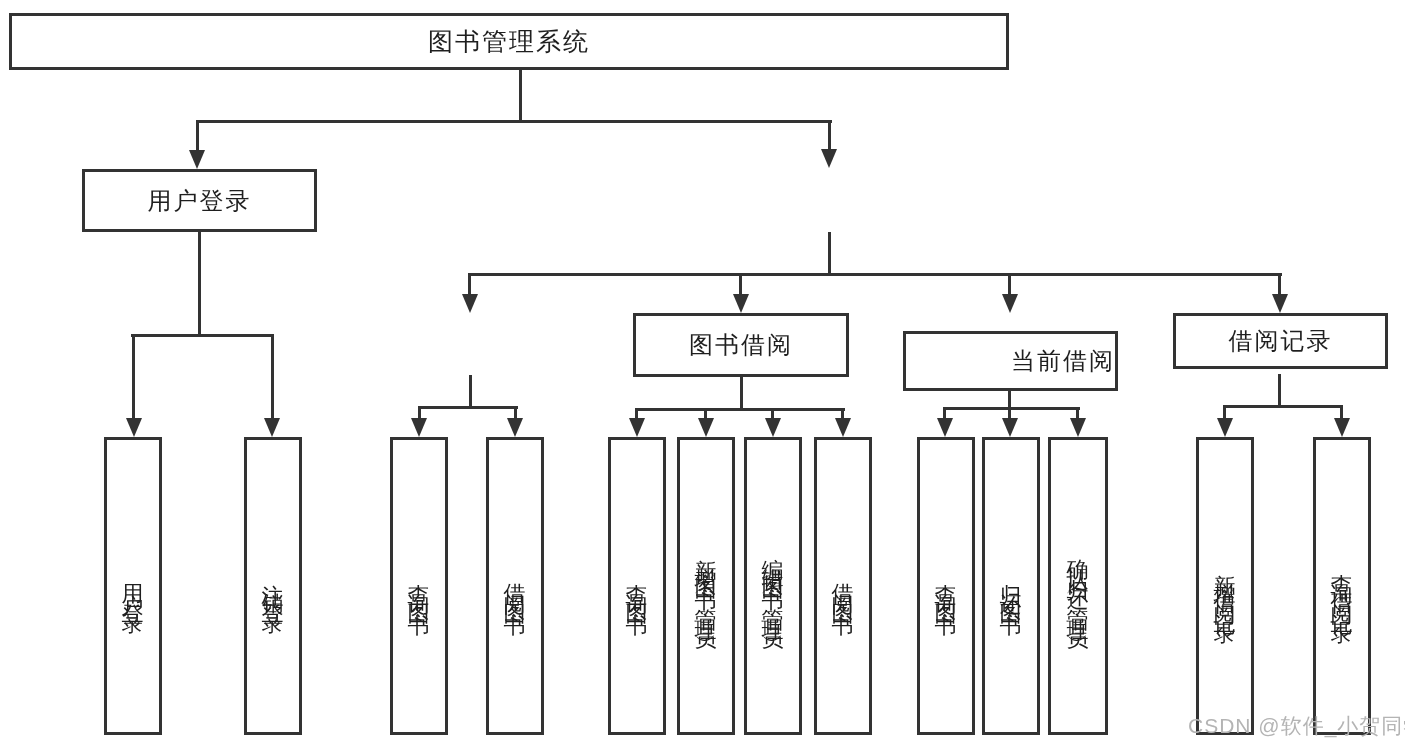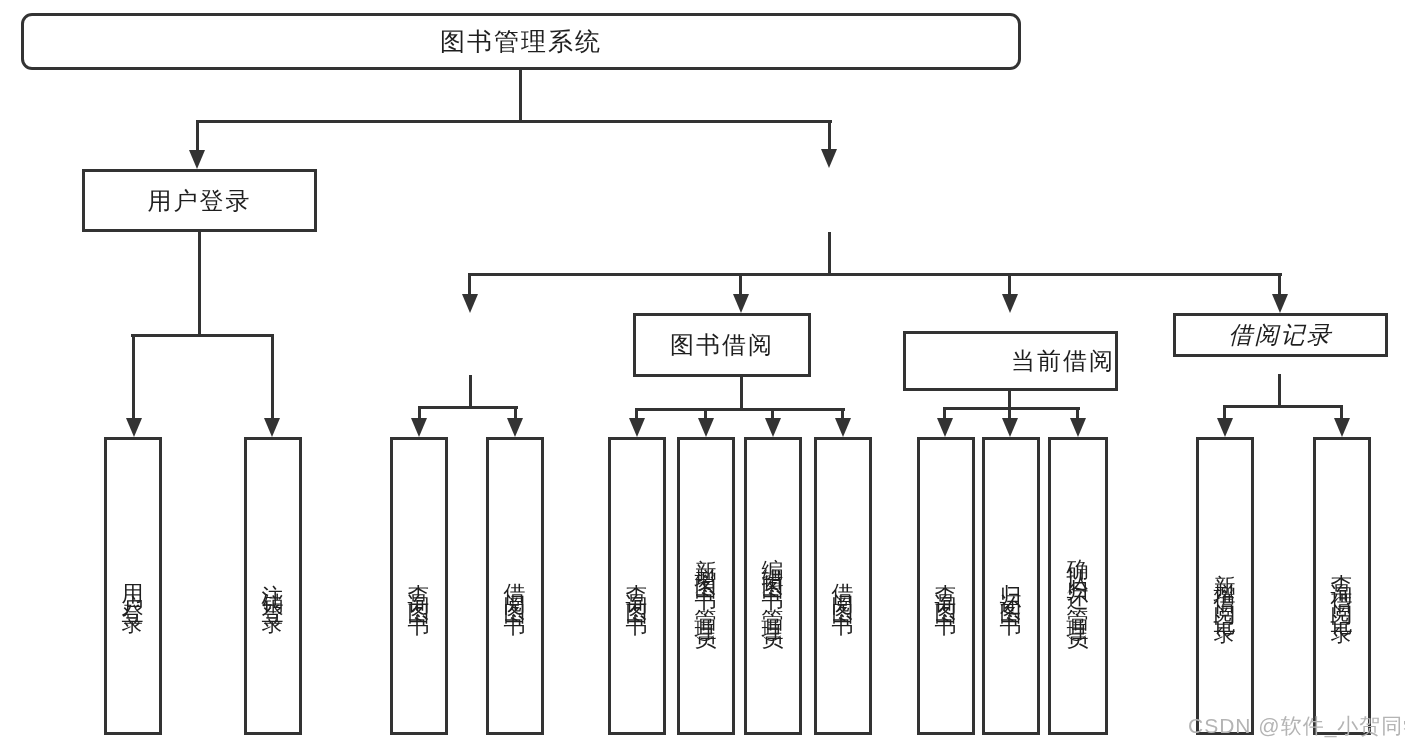--- a/index.html
+++ b/index.html
@@ -57,21 +57,21 @@
     color:#b4b4b4;
     z-index:5;
     white-space:nowrap;
   }
 </style>
 </head>
 <body>
 
 <div id="stage">
 
-  <div class="hnode root" style="left:21px;top:13px;width:1000px;height:57px;border-radius:11px;">
+  <div class="hnode root" style="left:9px;top:13px;width:1000px;height:57px;">
     <span>图书管理系统</span>
   </div>
 
   <div class="vline" style="left:519px;top:70px;height:50px;"></div>
   <div class="hline" style="left:196px;top:120px;width:636px;"></div>
   <div class="vline" style="left:196px;top:120px;height:33px;"></div>
   <div class="arrow" style="left:189px;top:150px;"></div>
   <div class="vline" style="left:828px;top:120px;height:32px;"></div>
   <div class="arrow" style="left:821px;top:149px;"></div>
 
@@ -90,27 +90,27 @@
   <div class="hline" style="left:468px;top:273px;width:814px;"></div>
   <div class="vline" style="left:468px;top:273px;height:25px;"></div>
   <div class="arrow" style="left:462px;top:294px;"></div>
   <div class="vline" style="left:739px;top:273px;height:25px;"></div>
   <div class="arrow" style="left:733px;top:294px;"></div>
   <div class="vline" style="left:1008px;top:273px;height:25px;"></div>
   <div class="arrow" style="left:1002px;top:294px;"></div>
   <div class="vline" style="left:1278px;top:273px;height:25px;"></div>
   <div class="arrow" style="left:1272px;top:294px;"></div>
 
-  <div class="hnode" style="left:633px;top:313px;width:178px;height:64px;">
+  <div class="hnode" style="left:633px;top:313px;width:216px;height:64px;">
     <span>图书借阅</span>
   </div>
   <div class="hnode" style="left:903px;top:331px;width:215px;height:60px;justify-content:flex-end;">
     <span>当前借阅</span>
   </div>
-  <div class="hnode" style="left:1173px;top:313px;width:215px;height:44px;font-style:italic;">
+  <div class="hnode" style="left:1173px;top:313px;width:215px;height:56px;">
     <span>借阅记录</span>
   </div>
 
   <div class="vline" style="left:469px;top:375px;height:31px;"></div>
   <div class="hline" style="left:418px;top:406px;width:100px;"></div>
   <div class="vline" style="left:418px;top:406px;height:14px;"></div>
   <div class="arrow" style="left:411px;top:418px;"></div>
   <div class="vline" style="left:514px;top:406px;height:14px;"></div>
   <div class="arrow" style="left:507px;top:418px;"></div>
 

